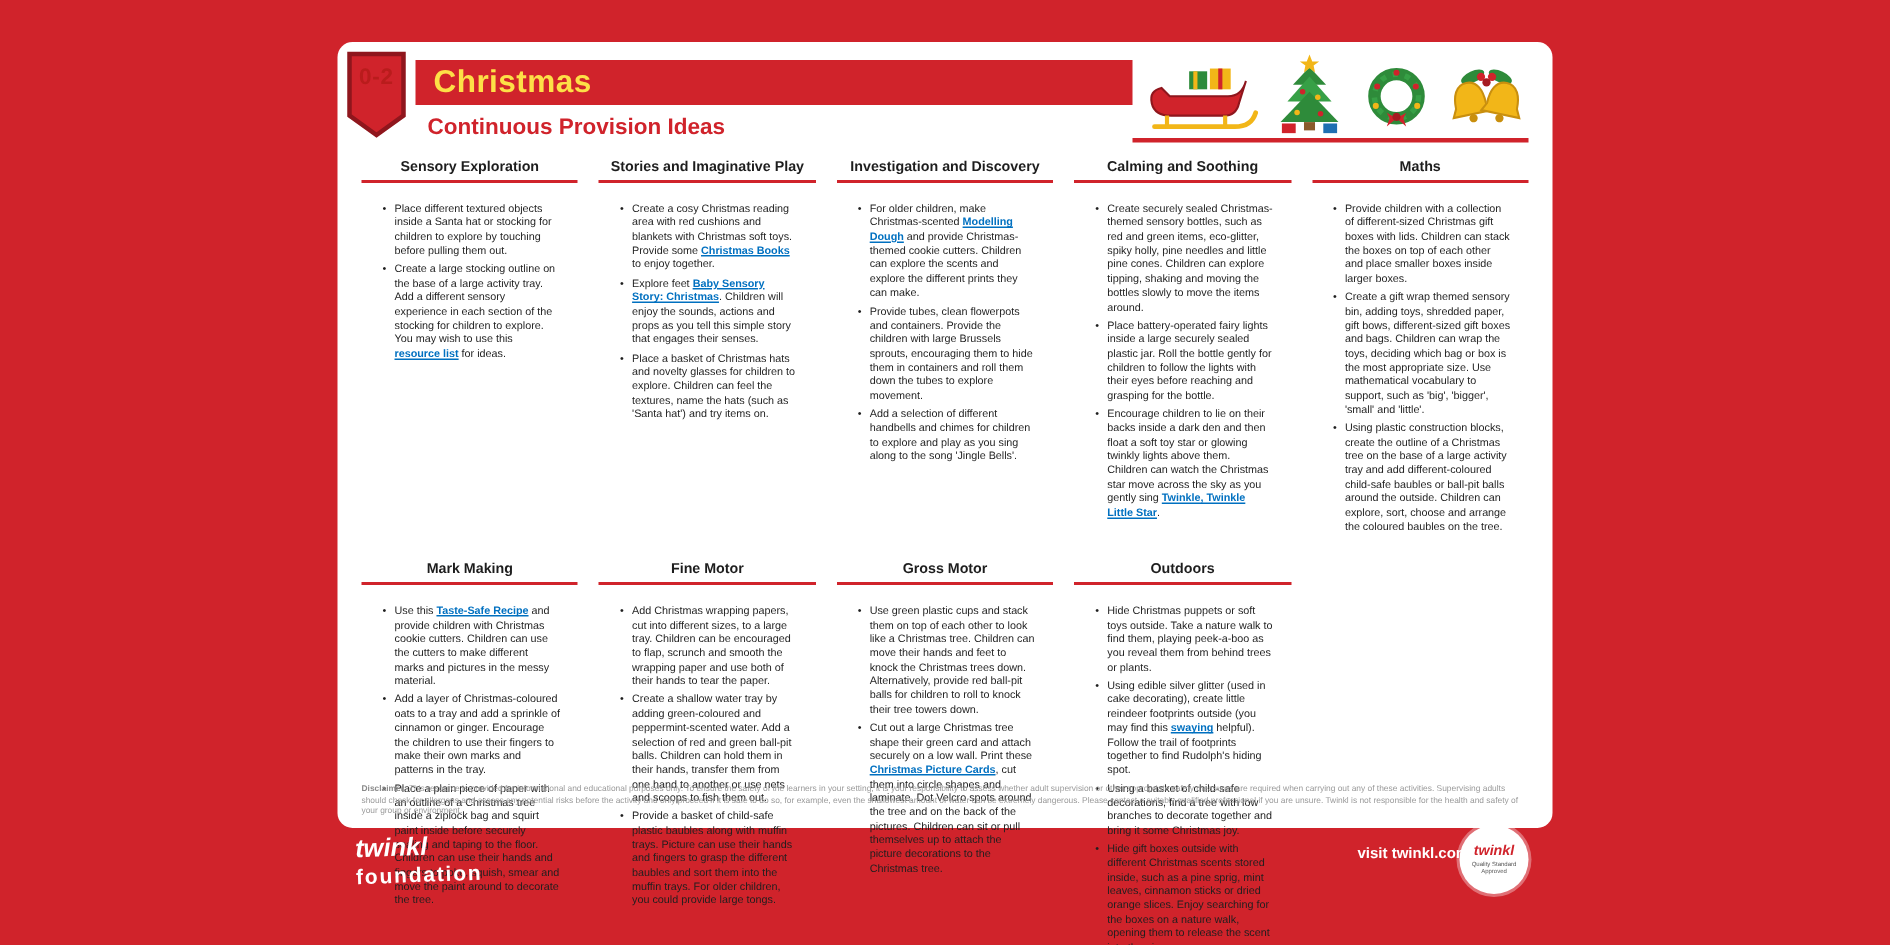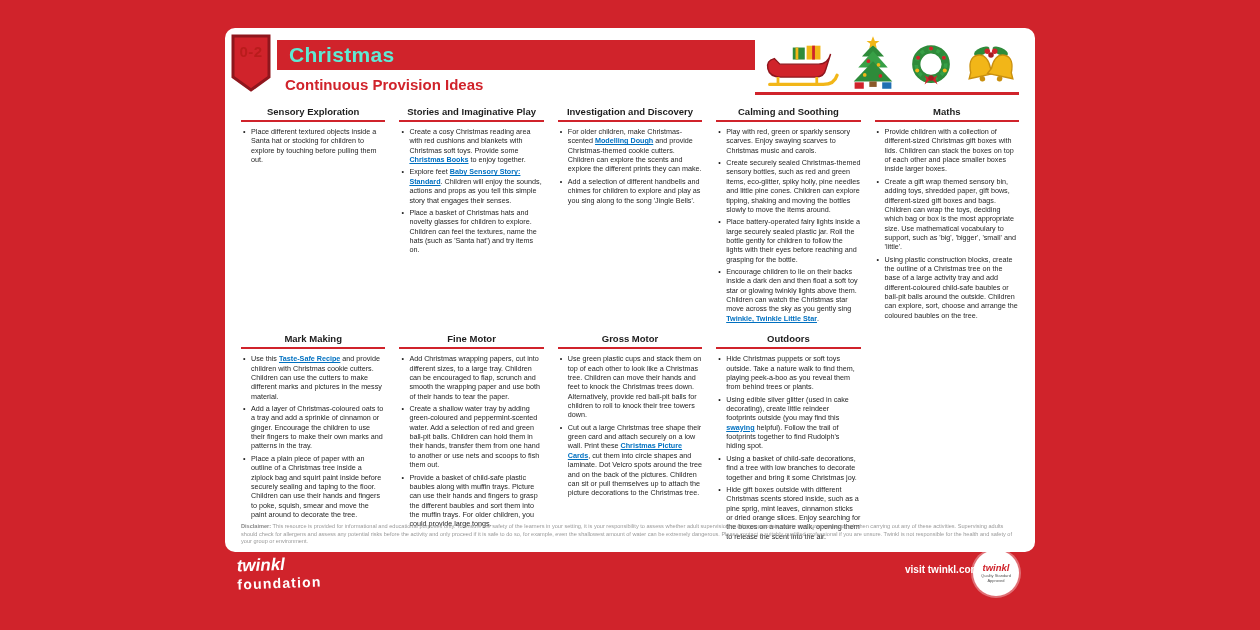--- a/index.html
+++ b/index.html
@@ -17,21 +17,21 @@
   .age-badge{position:absolute;left:6px;top:6px;width:40px;height:58px;z-index:3;}
   .age-badge .num{
     position:absolute;left:0;top:9px;width:40px;text-align:center;
     color:#b91c1c;font-weight:bold;font-size:15px;letter-spacing:.5px;
   }
   .banner{
     position:absolute;left:52px;top:12px;width:478px;height:30px;
     background:#d0232b;display:flex;align-items:center;z-index:2;
   }
   .banner .page-title{
-    color:#5eead4;font-weight:bold;font-size:21px;padding-left:12px;letter-spacing:.3px;
+    color:#fde047;font-weight:bold;font-size:21px;padding-left:12px;letter-spacing:.3px;
   }
   .subtitle{
     position:absolute;left:60px;top:48px;color:#d0232b;font-weight:bold;font-size:15px;
   }
   .decor-line{
     position:absolute;left:530px;right:16px;top:64px;height:3px;background:#d0232b;
   }
   .decorations{
     position:absolute;right:18px;top:8px;width:252px;height:54px;
     display:flex;align-items:flex-end;justify-content:space-between;z-index:3;
@@ -40,21 +40,21 @@
   .grid{
     position:absolute;left:16px;right:16px;top:78px;
     display:grid;grid-template-columns:1fr 1fr 1fr 1fr 1fr;
     column-gap:14px;row-gap:7px;align-items:start;
   }
   .sec-title{
     margin:0 0 5px 0;padding:0 0 3px 0;text-align:center;
     font-size:9.5px;font-weight:bold;color:#1d1d1d;
     border-bottom:2px solid #d0232b;
   }
-  ul.bullets{margin:0;padding:0;list-style:none;}
+  ul.bullets{margin:12px;padding:0;list-style:none;}
   ul.bullets li{
     position:relative;padding-left:10px;margin:0 0 3px 0;
     font-size:7.2px;line-height:1.3;color:#1f1f1f;
   }
   ul.bullets li::before{
     content:"\2022";position:absolute;left:2px;top:0;color:#1f1f1f;
   }
   a.link{color:#0070c0;font-weight:bold;text-decoration:underline;cursor:pointer;}
   
   .disclaimer{
@@ -142,41 +142,42 @@
         <circle cx="39" cy="40" r="3" fill="#c98f0e"></circle>
       </g>
     </svg>
   </div>
 
   <div class="grid">
       <section>
         <h3 class="sec-title">Sensory Exploration</h3>
         <ul class="bullets">
           <li><span>Place different textured objects inside a Santa hat or stocking for children to explore by touching before pulling them out.</span></li>
+          <li><span>Create a large stocking outline on the base of a large activity tray. Add a different sensory experience in each section of the stocking for children to explore. You may wish to use this </span><a class="link">resource list</a><span> for ideas.</span></li>
         </ul>
       </section>
       <section>
         <h3 class="sec-title">Stories and Imaginative Play</h3>
         <ul class="bullets">
           <li><span>Create a cosy Christmas reading area with red cushions and blankets with Christmas soft toys. Provide some </span><a class="link">Christmas Books</a><span> to enjoy together.</span></li>
-          <li><span>Explore feet </span><a class="link">Baby Sensory Story: Standard</a><span>. Children will enjoy the sounds, actions and props as you tell this simple story that engages their senses.</span></li>
+          <li><span>Explore feet </span><a class="link">Baby Sensory Story: Christmas</a><span>. Children will enjoy the sounds, actions and props as you tell this simple story that engages their senses.</span></li>
           <li><span>Place a basket of Christmas hats and novelty glasses for children to explore. Children can feel the textures, name the hats (such as 'Santa hat') and try items on.</span></li>
         </ul>
       </section>
       <section>
         <h3 class="sec-title">Investigation and Discovery</h3>
         <ul class="bullets">
           <li><span>For older children, make Christmas-scented </span><a class="link">Modelling Dough</a><span> and provide Christmas-themed cookie cutters. Children can explore the scents and explore the different prints they can make.</span></li>
+          <li><span>Provide tubes, clean flowerpots and containers. Provide the children with large Brussels sprouts, encouraging them to hide them in containers and roll them down the tubes to explore movement.</span></li>
           <li><span>Add a selection of different handbells and chimes for children to explore and play as you sing along to the song 'Jingle Bells'.</span></li>
         </ul>
       </section>
       <section>
         <h3 class="sec-title">Calming and Soothing</h3>
         <ul class="bullets">
-          <li><span>Play with red, green or sparkly sensory scarves. Enjoy swaying scarves to Christmas music and carols.</span></li>
           <li><span>Create securely sealed Christmas-themed sensory bottles, such as red and green items, eco-glitter, spiky holly, pine needles and little pine cones. Children can explore tipping, shaking and moving the bottles slowly to move the items around.</span></li>
           <li><span>Place battery-operated fairy lights inside a large securely sealed plastic jar. Roll the bottle gently for children to follow the lights with their eyes before reaching and grasping for the bottle.</span></li>
           <li><span>Encourage children to lie on their backs inside a dark den and then float a soft toy star or glowing twinkly lights above them. Children can watch the Christmas star move across the sky as you gently sing </span><a class="link">Twinkle, Twinkle Little Star</a><span>.</span></li>
         </ul>
       </section>
       <section>
         <h3 class="sec-title">Maths</h3>
         <ul class="bullets">
           <li><span>Provide children with a collection of different-sized Christmas gift boxes with lids. Children can stack the boxes on top of each other and place smaller boxes inside larger boxes.</span></li>
           <li><span>Create a gift wrap themed sensory bin, adding toys, shredded paper, gift bows, different-sized gift boxes and bags. Children can wrap the toys, deciding which bag or box is the most appropriate size. Use mathematical vocabulary to support, such as 'big', 'bigger', 'small' and 'little'.</span></li>

